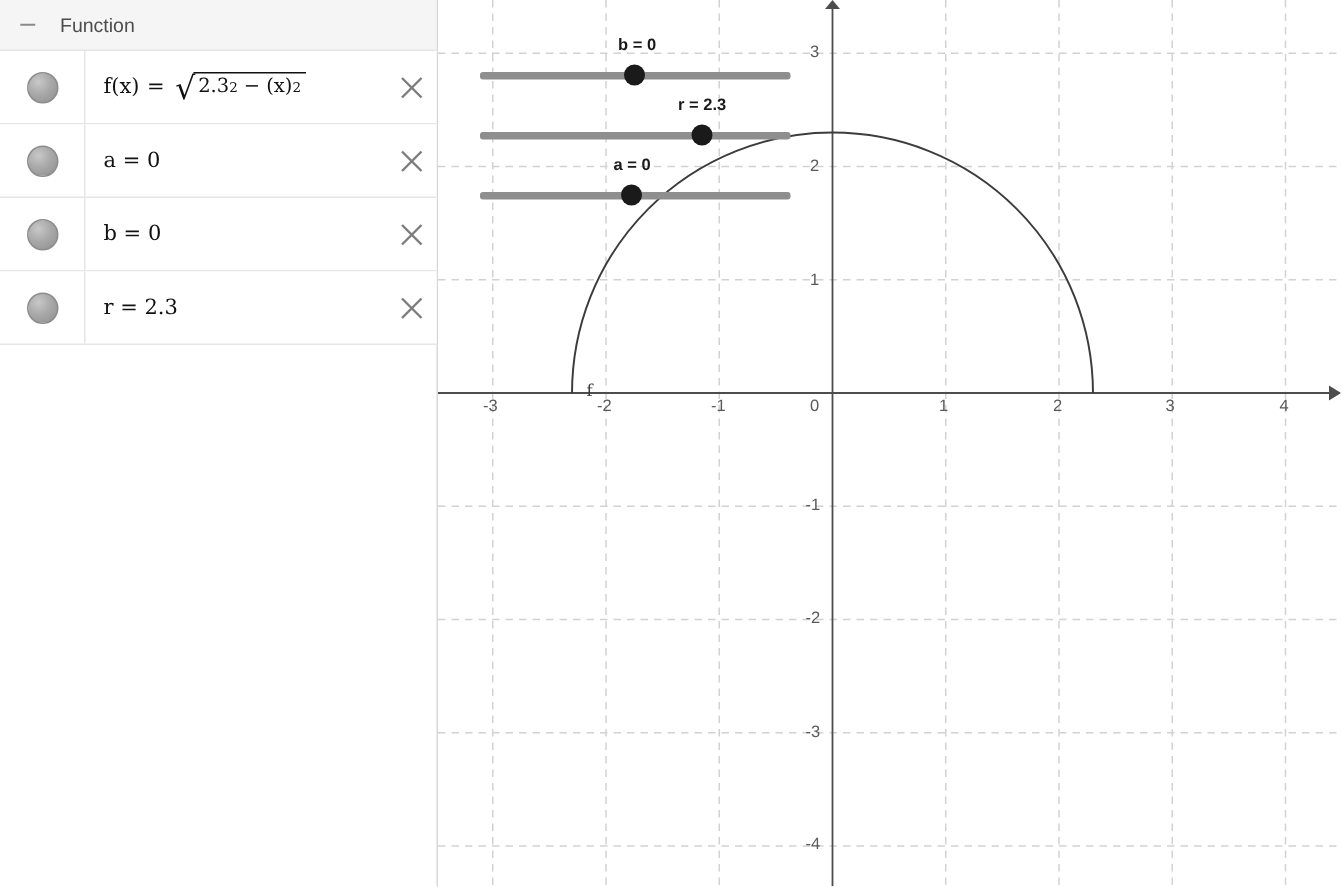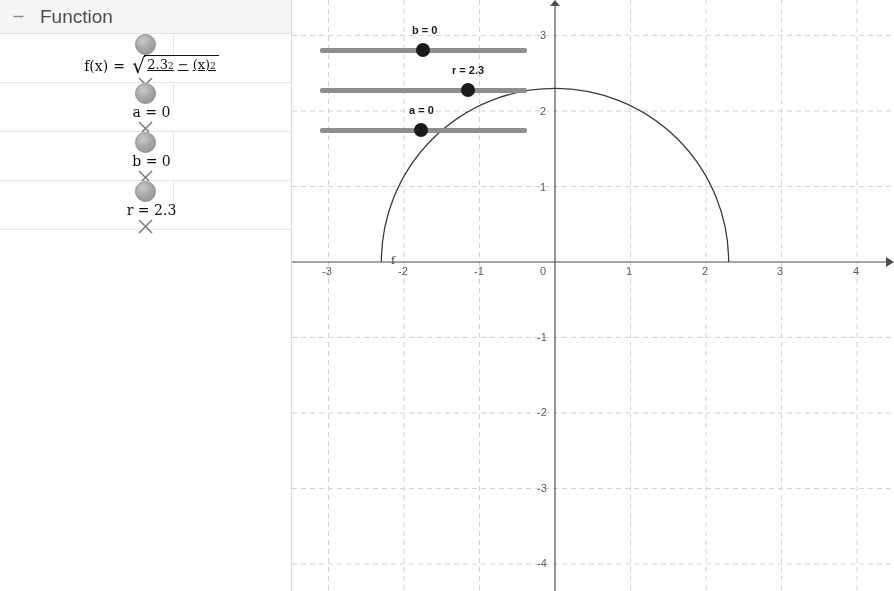--- a/index.html
+++ b/index.html
@@ -45,31 +45,30 @@
     height: 16px;
     margin-right: 14px;
     display: flex;
     align-items: center;
     justify-content: center;
     color: #8a8a8a;
     font-size: 13px;
     line-height: 1;
   }
   .group-header .collapse svg { display: block; }
-  .group-title { font-size: 19px; color: #4d4d4d; }
+  .group-title { font-size: 13px; color: #4d4d4d; }
 
   .row {
     position: relative;
     display: flex;
     align-items: center;
     height: 49px;
     border-bottom: 1px solid #e6e6e6;
     box-sizing: border-box;
     background: #ffffff;
-    flex-direction: column;
   }
   .row .marble-cell {
     width: 57px;
     min-width: 57px;
     height: 100%;
     display: flex;
     align-items: center;
     justify-content: center;
     border-right: 1px solid #e6e6e6;
     box-sizing: border-box;
@@ -106,21 +105,20 @@
   .math { font-family: "DejaVu Serif", serif; font-size: 14px; color: #111; display:inline-flex; align-items:center; }
   .math .fn { font-style: normal; }
   .sqrt-wrap { display: inline-flex; align-items: stretch; margin-left: 2px; }
   .sqrt-sign { font-size: 21px; line-height: 1; margin-right: -1px; color:#111; position: relative; top: 1px; }
   .sqrt-body {
     border-top: 1px solid #111;
     padding: 1px 3px 0 3px;
     font-size: 13px;
     display: inline-flex;
     align-items: baseline;
-    text-decoration: underline;
   }
   sup.exp { font-size: 9px; vertical-align: super; line-height: 0; }
 
   
   .graph {
     position: relative;
     flex: 1;
     height: 591px;
     background: #ffffff;
     overflow: hidden;

